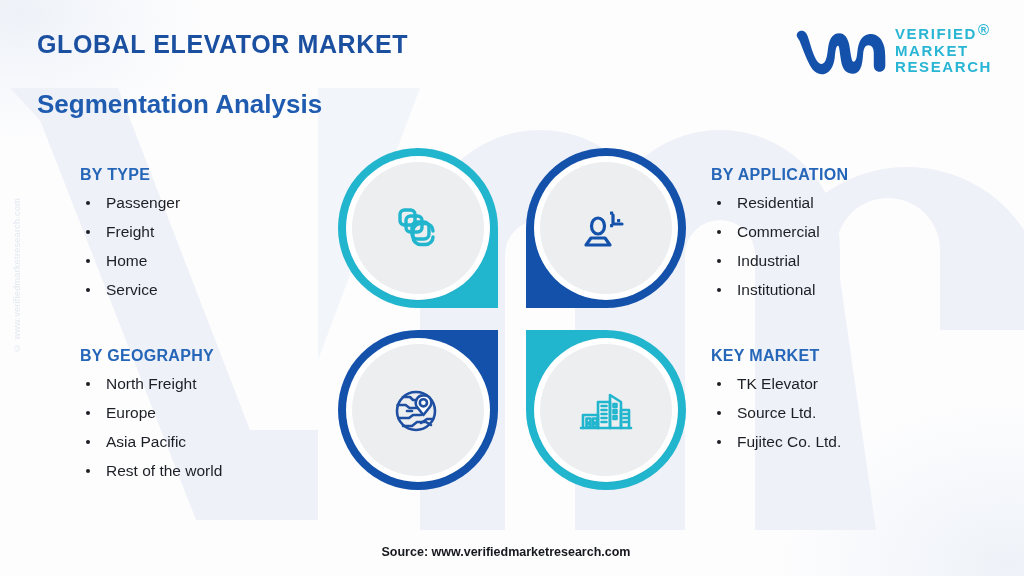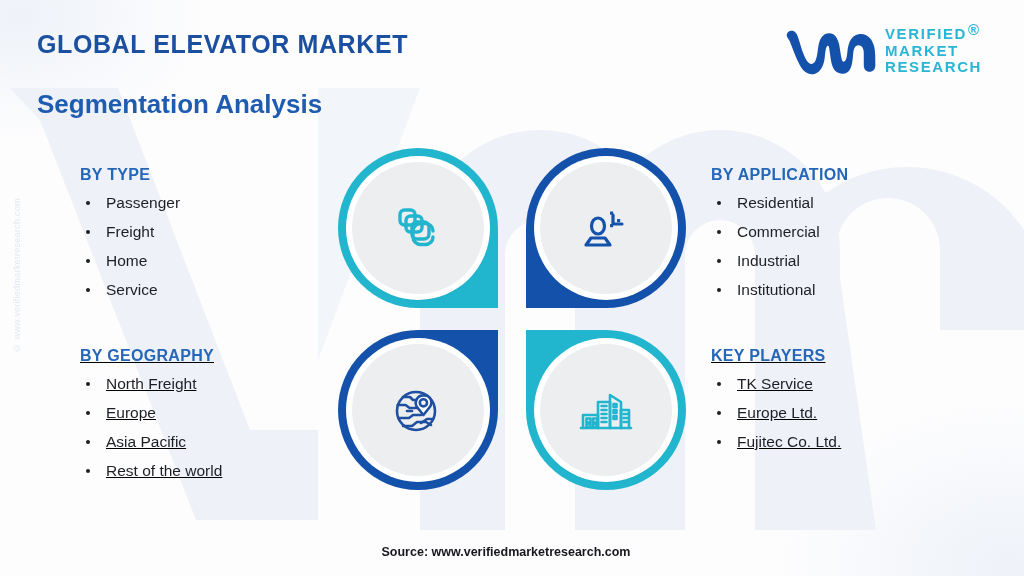--- a/index.html
+++ b/index.html
@@ -60,21 +60,21 @@
     font-weight:bold;
     color:#1f5cb0;
     z-index:5;
     white-space:nowrap;
     text-align:center;
   }
 
   
   .logo {
     position:absolute;
-    right:42px; top:25px;
+    right:32px; top:25px;
     display:flex;
     align-items:center;
     gap:4px;
     z-index:5;
   }
   .logo-mark { width:98px; height:52px; display:block; }
   .logo-words {
     display:flex;
     flex-direction:column;
     justify-content:center;
@@ -108,21 +108,21 @@
     transform:rotate(180deg);
     white-space:nowrap;
     z-index:4;
   }
 
   
   .col { position:absolute; z-index:5; }
   .col-left  { left:80px; }
   .col-right { left:711px; }
   .col-top    { top:166px; }
-  .col-bottom { top:347px;text-decoration:underline; }
+  .col-bottom { top:347px; }
 
   .sec-head {
     font-size:16px;
     font-weight:bold;
     color:#2566b8;
     letter-spacing:0.3px;
     margin-bottom:10px;
     white-space:nowrap;
   }
   .sec-list { list-style:none; }
@@ -268,24 +268,24 @@
     <div class="sec-head">BY APPLICATION</div>
     <ul class="sec-list">
       <li><span class="bullet"></span><span>Residential</span></li>
       <li><span class="bullet"></span><span>Commercial</span></li>
       <li><span class="bullet"></span><span>Industrial</span></li>
       <li><span class="bullet"></span><span>Institutional</span></li>
     </ul>
   </div>
 
   <div class="col col-right col-bottom">
-    <div class="sec-head">KEY PLAYERS</div>
+    <div class="sec-head">KEY MARKET</div>
     <ul class="sec-list">
-      <li><span class="bullet"></span><span>TK Service</span></li>
-      <li><span class="bullet"></span><span>Europe Ltd.</span></li>
+      <li><span class="bullet"></span><span>TK Elevator</span></li>
+      <li><span class="bullet"></span><span>Source Ltd.</span></li>
       <li><span class="bullet"></span><span>Fujitec Co. Ltd.</span></li>
     </ul>
   </div>
 
   <div class="quads">
 
     <div class="quad q-tl">
       <div class="ring"></div>
       <div class="inner">
         <svg class="ico" width="52" height="52" viewBox="0 0 52 52" fill="none" stroke="#22b5ce" stroke-width="3.4" stroke-linecap="round" stroke-linejoin="round">

